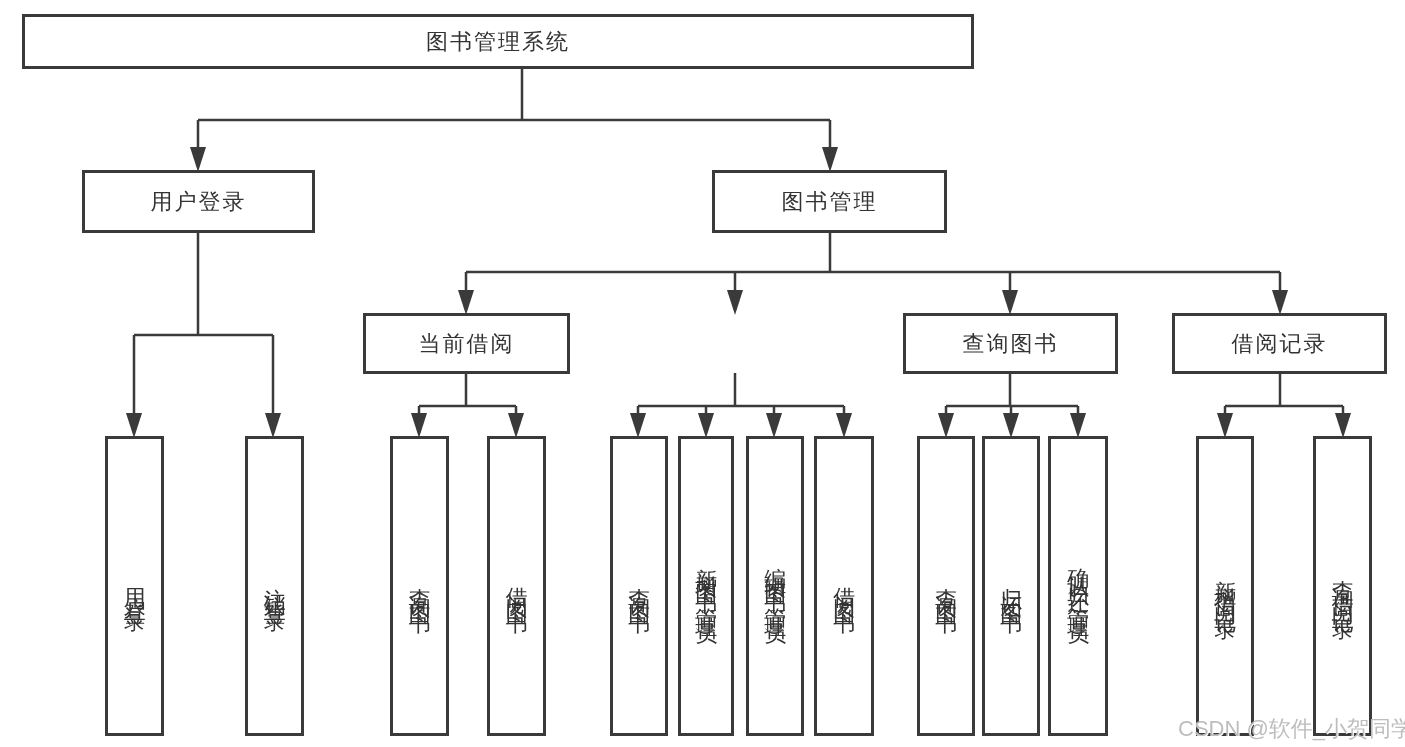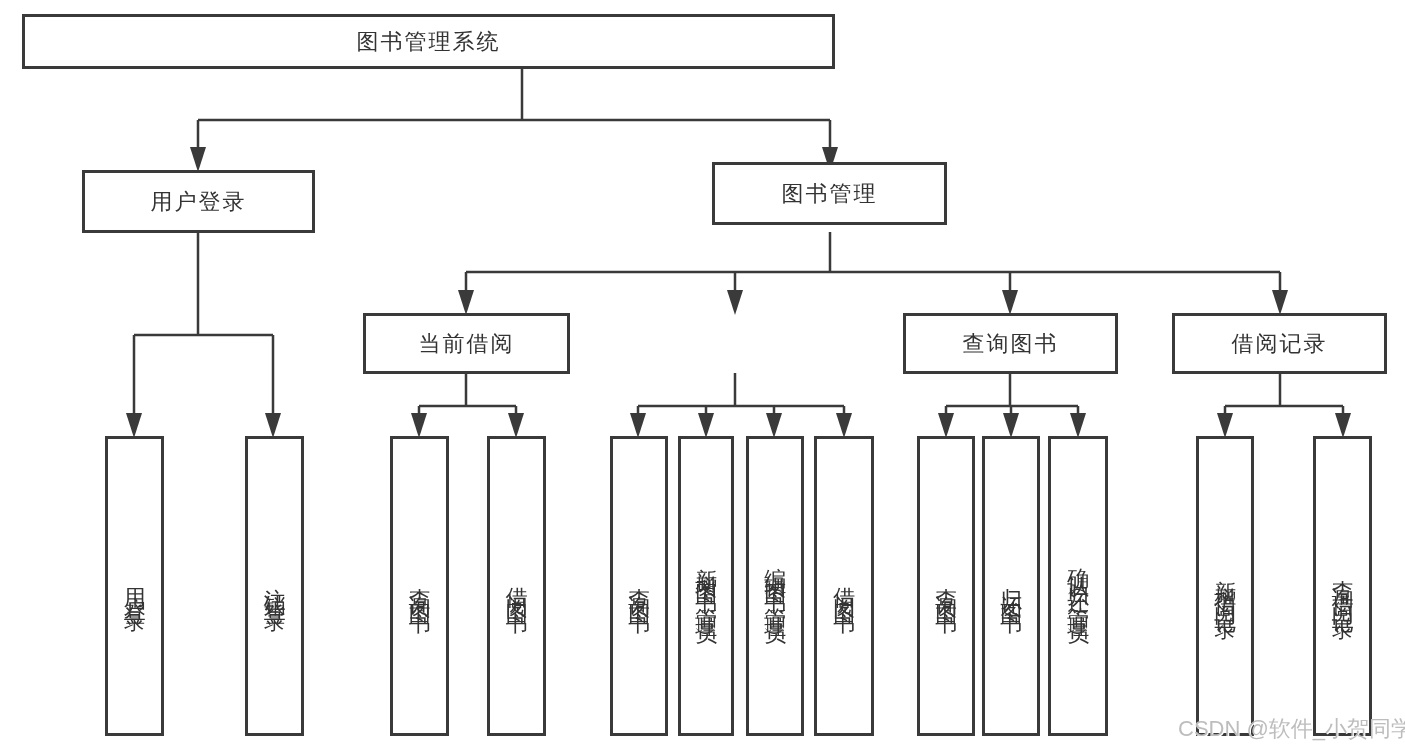--- a/index.html
+++ b/index.html
@@ -95,28 +95,28 @@
       <polygon points="766,413 782,413 774,438"></polygon>
       <polygon points="836,413 852,413 844,438"></polygon>
       <polygon points="938,413 954,413 946,438"></polygon>
       <polygon points="1003,413 1019,413 1011,438"></polygon>
       <polygon points="1070,413 1086,413 1078,438"></polygon>
       <polygon points="1217,413 1233,413 1225,438"></polygon>
       <polygon points="1335,413 1351,413 1343,438"></polygon>
     </g>
   </svg>
 
-  <div class="box" style="left:22px; top:14px; width:813px; height:55px">
+  <div class="box" style="left:22px; top:14px; width:952px; height:55px">
     <span class="h-label">图书管理系统</span>
   </div>
 
   <div class="box" style="left:82px; top:170px; width:233px; height:63px">
     <span class="h-label">用户登录</span>
   </div>
-  <div class="box" style="left:712px; top:162px; width:235px; height:63px">
+  <div class="box" style="left:712px; top:170px; width:235px; height:63px">
     <span class="h-label">图书管理</span>
   </div>
 
   <div class="box" style="left:363px; top:313px; width:207px; height:61px">
     <span class="h-label">当前借阅</span>
   </div>
   <div class="box" style="left:903px; top:313px; width:215px; height:61px">
     <span class="h-label">查询图书</span>
   </div>
   <div class="box" style="left:1172px; top:313px; width:215px; height:61px">

